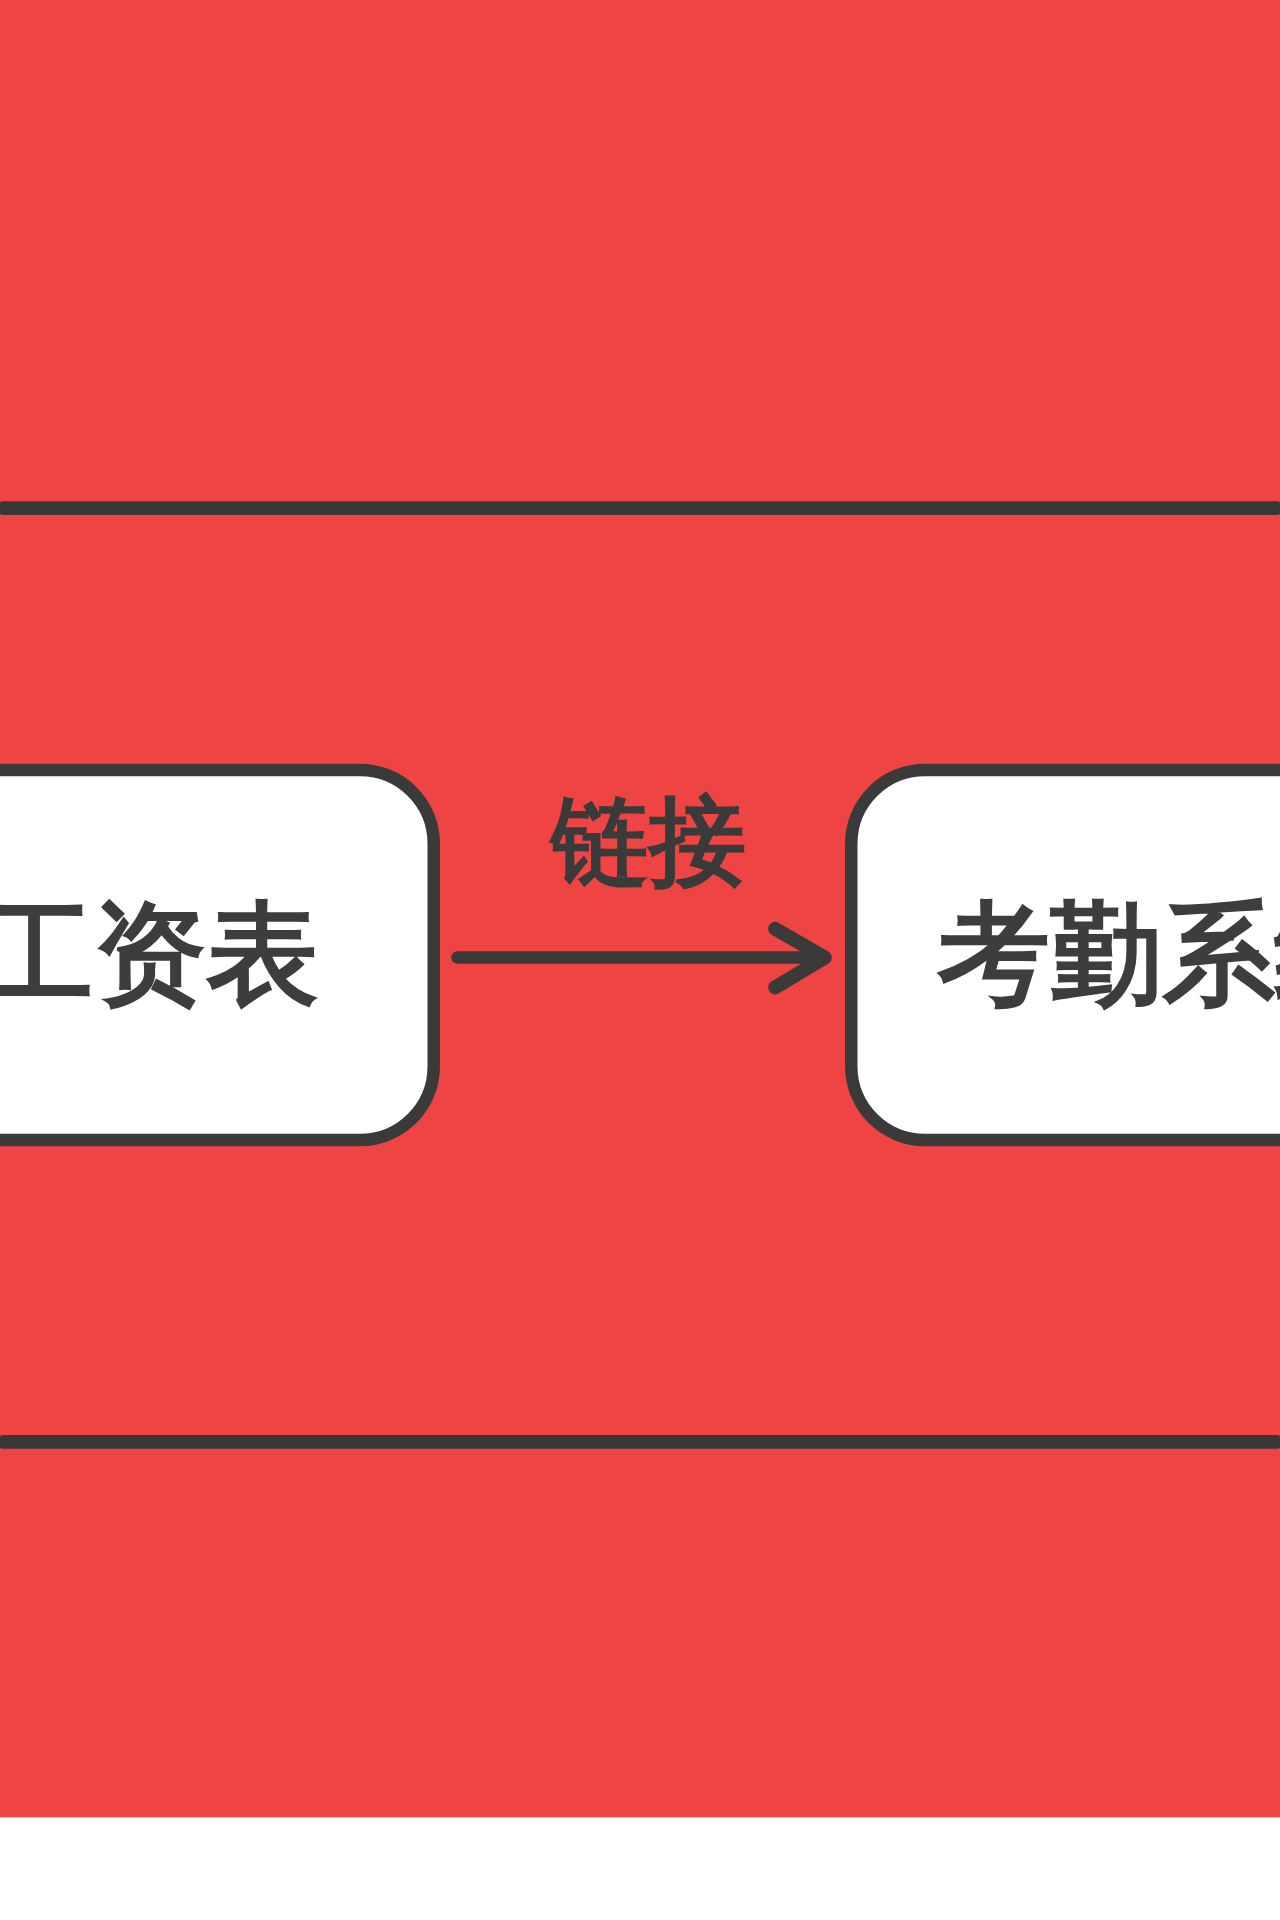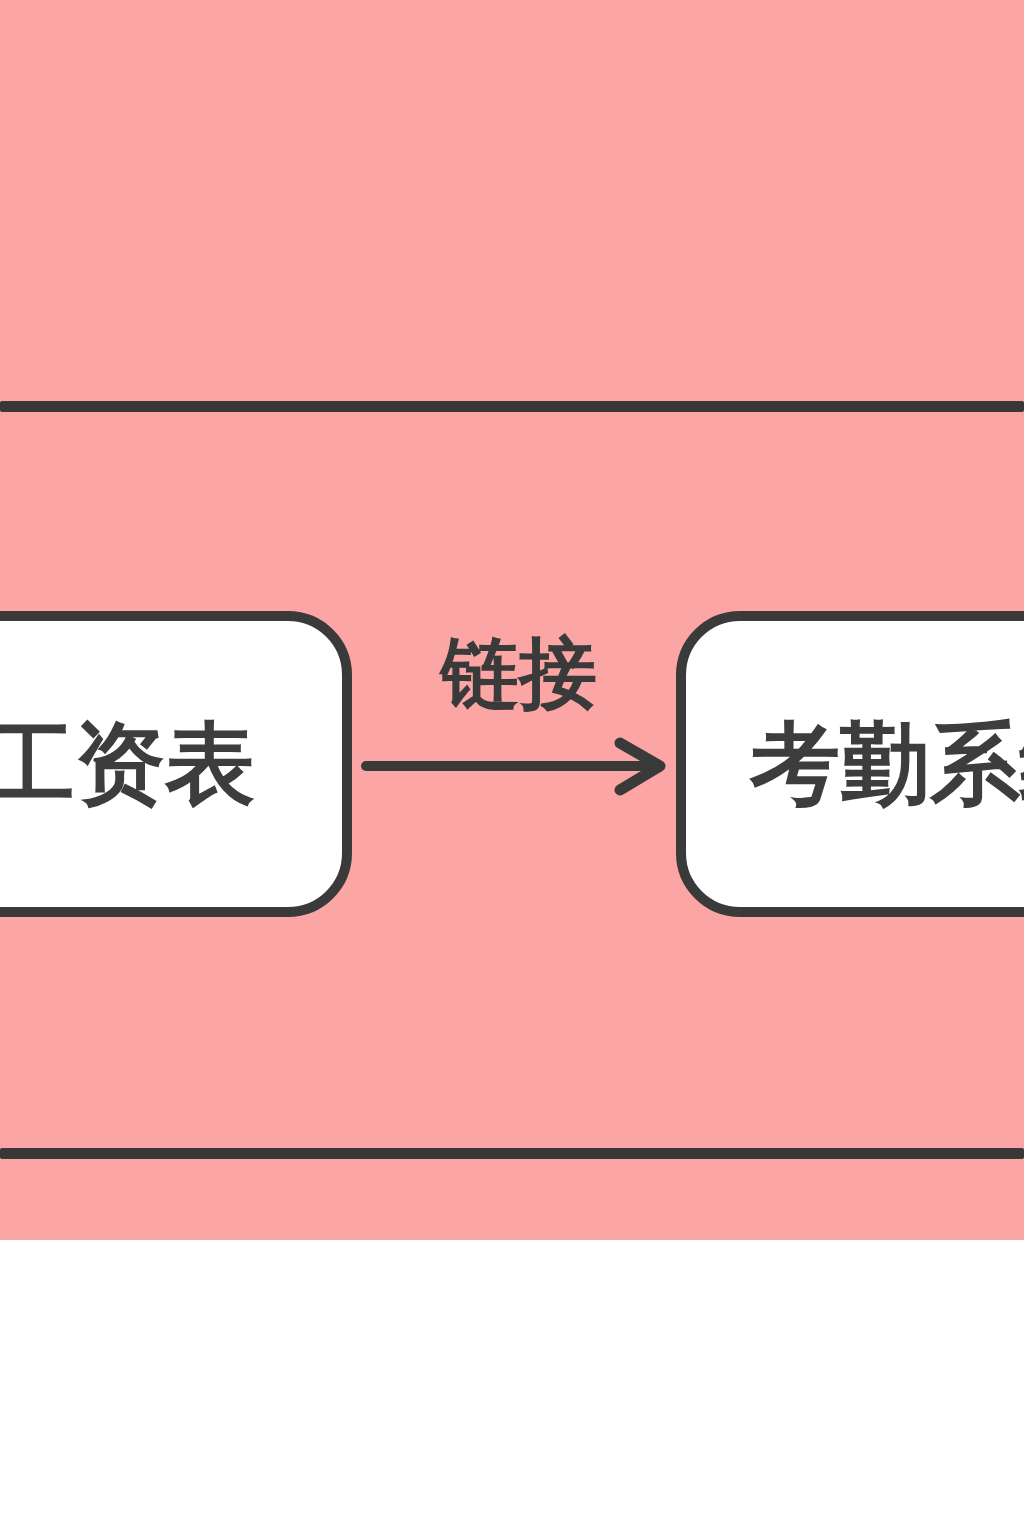--- a/index.html
+++ b/index.html
@@ -4,22 +4,22 @@
 <style>
   html, body {
     margin: 0;
     padding: 0;
     background: #ffffff;
     font-family: "Liberation Sans", "DejaVu Sans", sans-serif;
   }
   .canvas {
     position: relative;
     width: 1024px;
-    height: 1240px;
-    background: #fca5a5;
+    height: 1454px;
+    background: #ef4444;
     overflow: hidden;
   }
   .hline {
     position: absolute;
     left: 0;
     width: 1024px;
     height: 11px;
     background: #383838;
     border-radius: 2px;
   }

